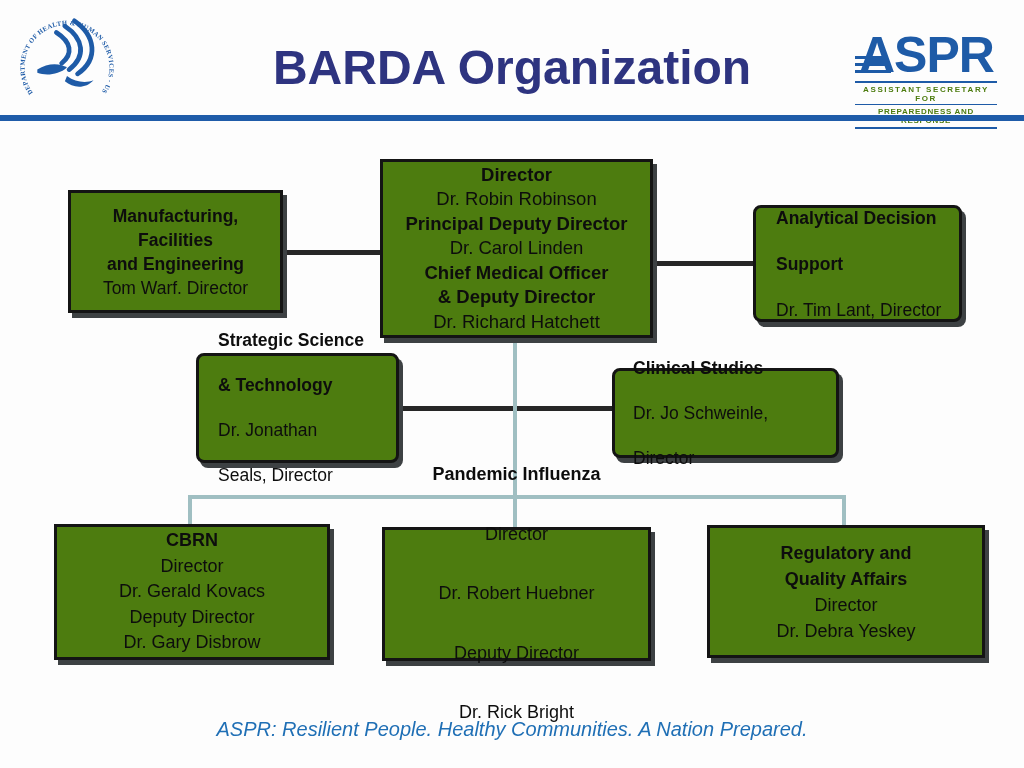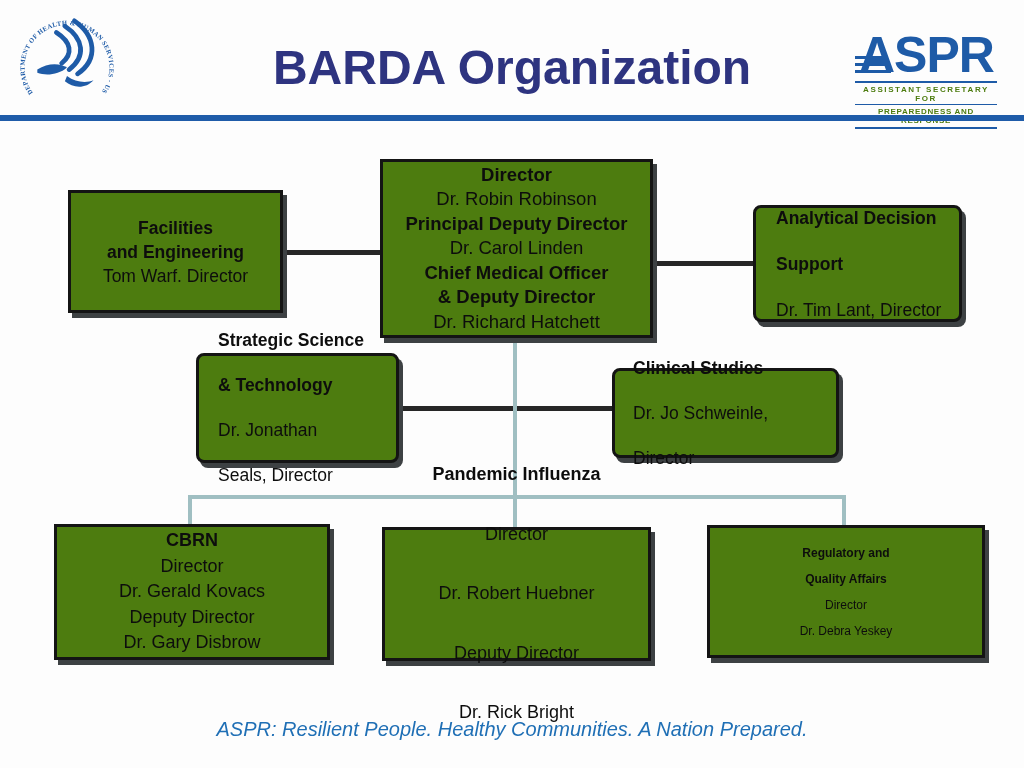--- a/index.html
+++ b/index.html
@@ -49,21 +49,21 @@
   .leftal{text-align:left;}
   .rounded{border-radius:8px;gap:20px;}
 
   #box-manufacturing{left:68px; top:190px;width:215px;height:123px;font-size:17.5px;line-height:24px;}
   #box-director     {left:380px;top:159px;width:273px;height:179px;font-size:18.5px;line-height:24.5px;}
   #box-analytical   {left:753px;top:205px;width:209px;height:117px;font-size:17.5px;line-height:26px;padding-left:20px;}
   #box-strategic    {left:196px;top:353px;width:203px;height:110px;font-size:17.5px;line-height:25px;padding-left:19px;}
   #box-clinical     {left:612px;top:368px;width:227px;height:90px; font-size:17.5px;line-height:25px;padding-left:18px;}
   #box-cbrn         {left:54px; top:524px;width:276px;height:136px;font-size:18px;line-height:25.5px;}
   #box-pandemic     {left:382px;top:527px;width:269px;height:134px;font-size:18px;line-height:25.5px;gap:34px;}
-  #box-regulatory   {left:707px;top:525px;width:278px;height:133px;font-size:12px;line-height:26px;}
+  #box-regulatory   {left:707px;top:525px;width:278px;height:133px;font-size:18px;line-height:26px;}
 
   
   .tagline{position:absolute;left:0;right:0;top:718px;text-align:center;
            font-style:italic;font-size:20px;color:#1f6fb5;}
 </style>
 </head>
 <body>
 
 <div class="slide">
 
@@ -113,20 +113,21 @@
       <div class="box-line bold">Director</div>
       <div class="box-line">Dr. Robin Robinson</div>
       <div class="box-line bold">Principal Deputy Director</div>
       <div class="box-line">Dr. Carol Linden</div>
       <div class="box-line bold">Chief Medical Officer</div>
       <div class="box-line bold">&amp; Deputy Director</div>
       <div class="box-line">Dr. Richard Hatchett</div>
     </div>
 
   <div class="org-box center" id="box-manufacturing">
+      <div class="box-line bold">Manufacturing,</div>
       <div class="box-line bold">Facilities</div>
       <div class="box-line bold">and Engineering</div>
       <div class="box-line">Tom Warf. Director</div>
     </div>
 
   <div class="org-box leftal rounded" id="box-analytical">
       <div class="box-line bold">Analytical Decision</div>
       <div class="box-line bold">Support</div>
       <div class="box-line">Dr. Tim Lant, Director</div>
     </div>

